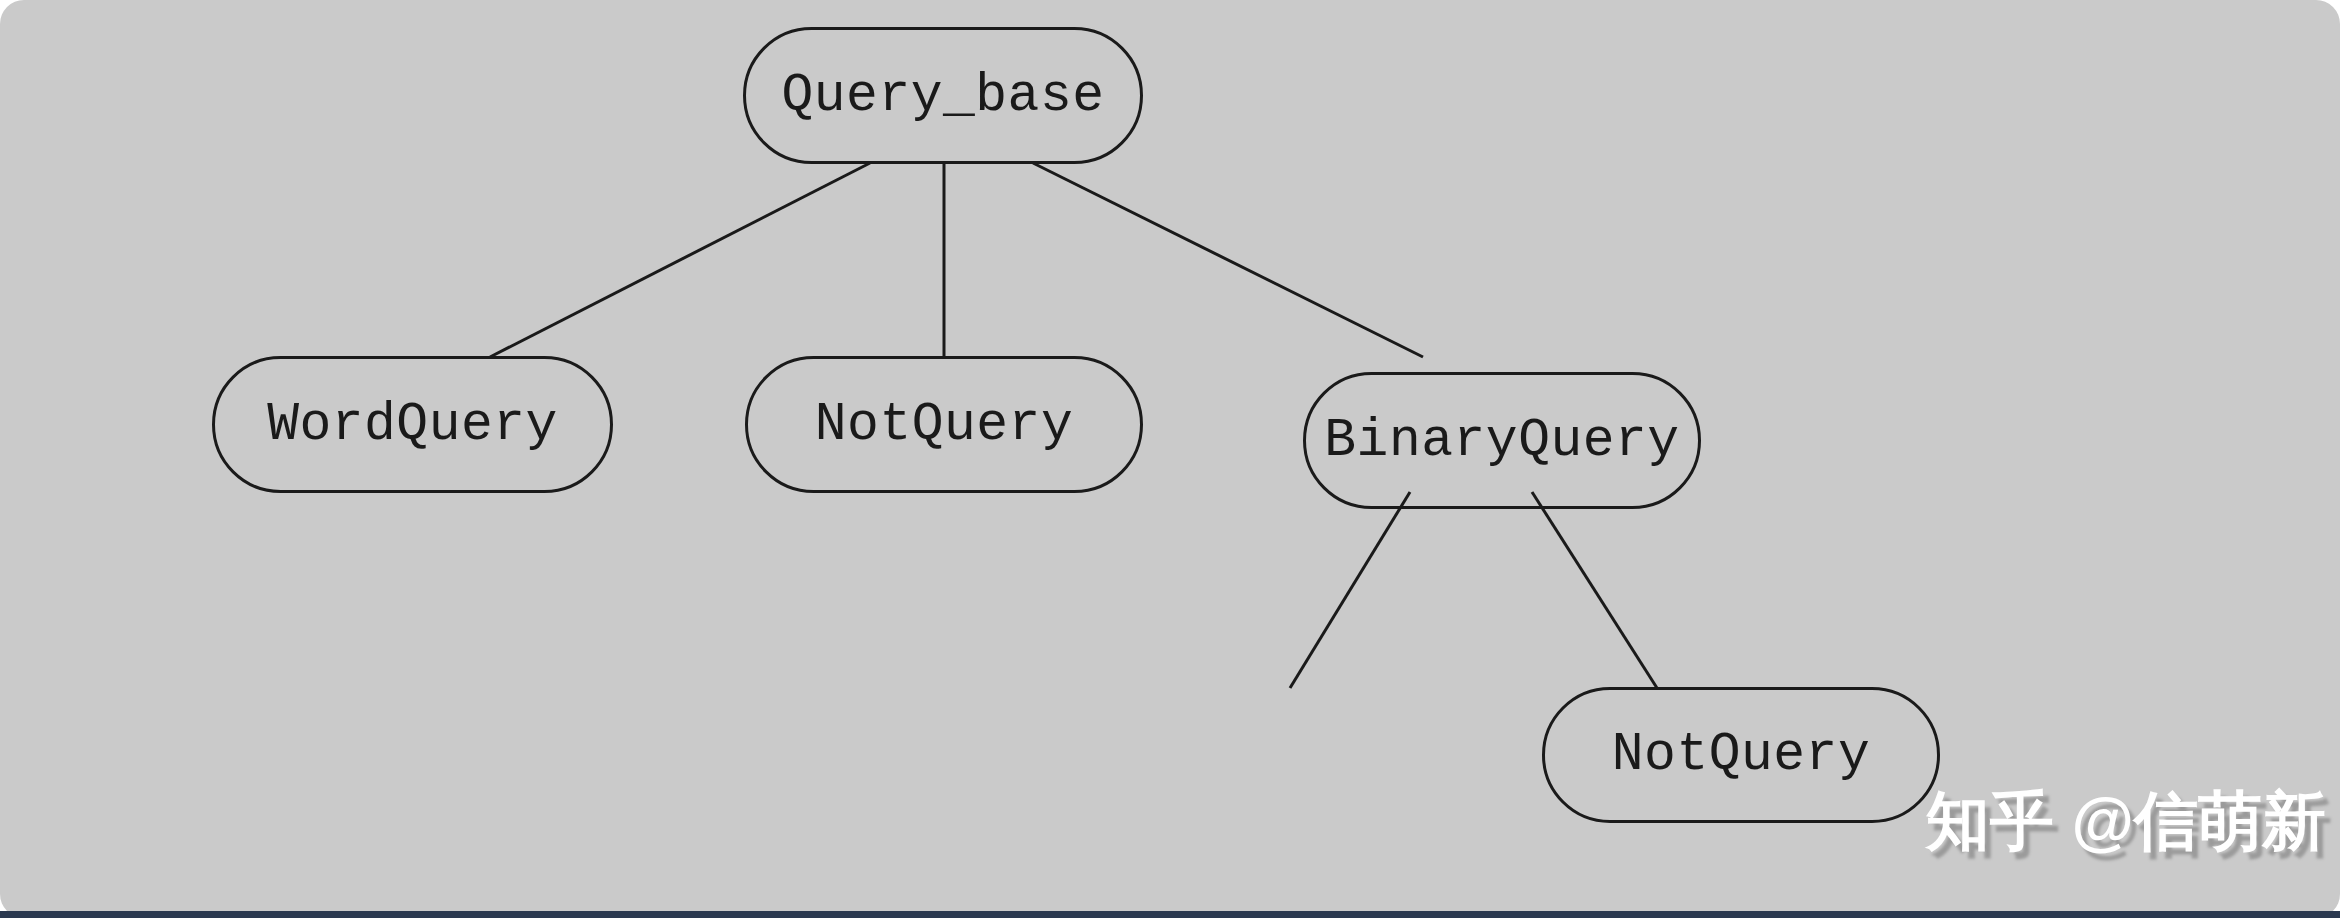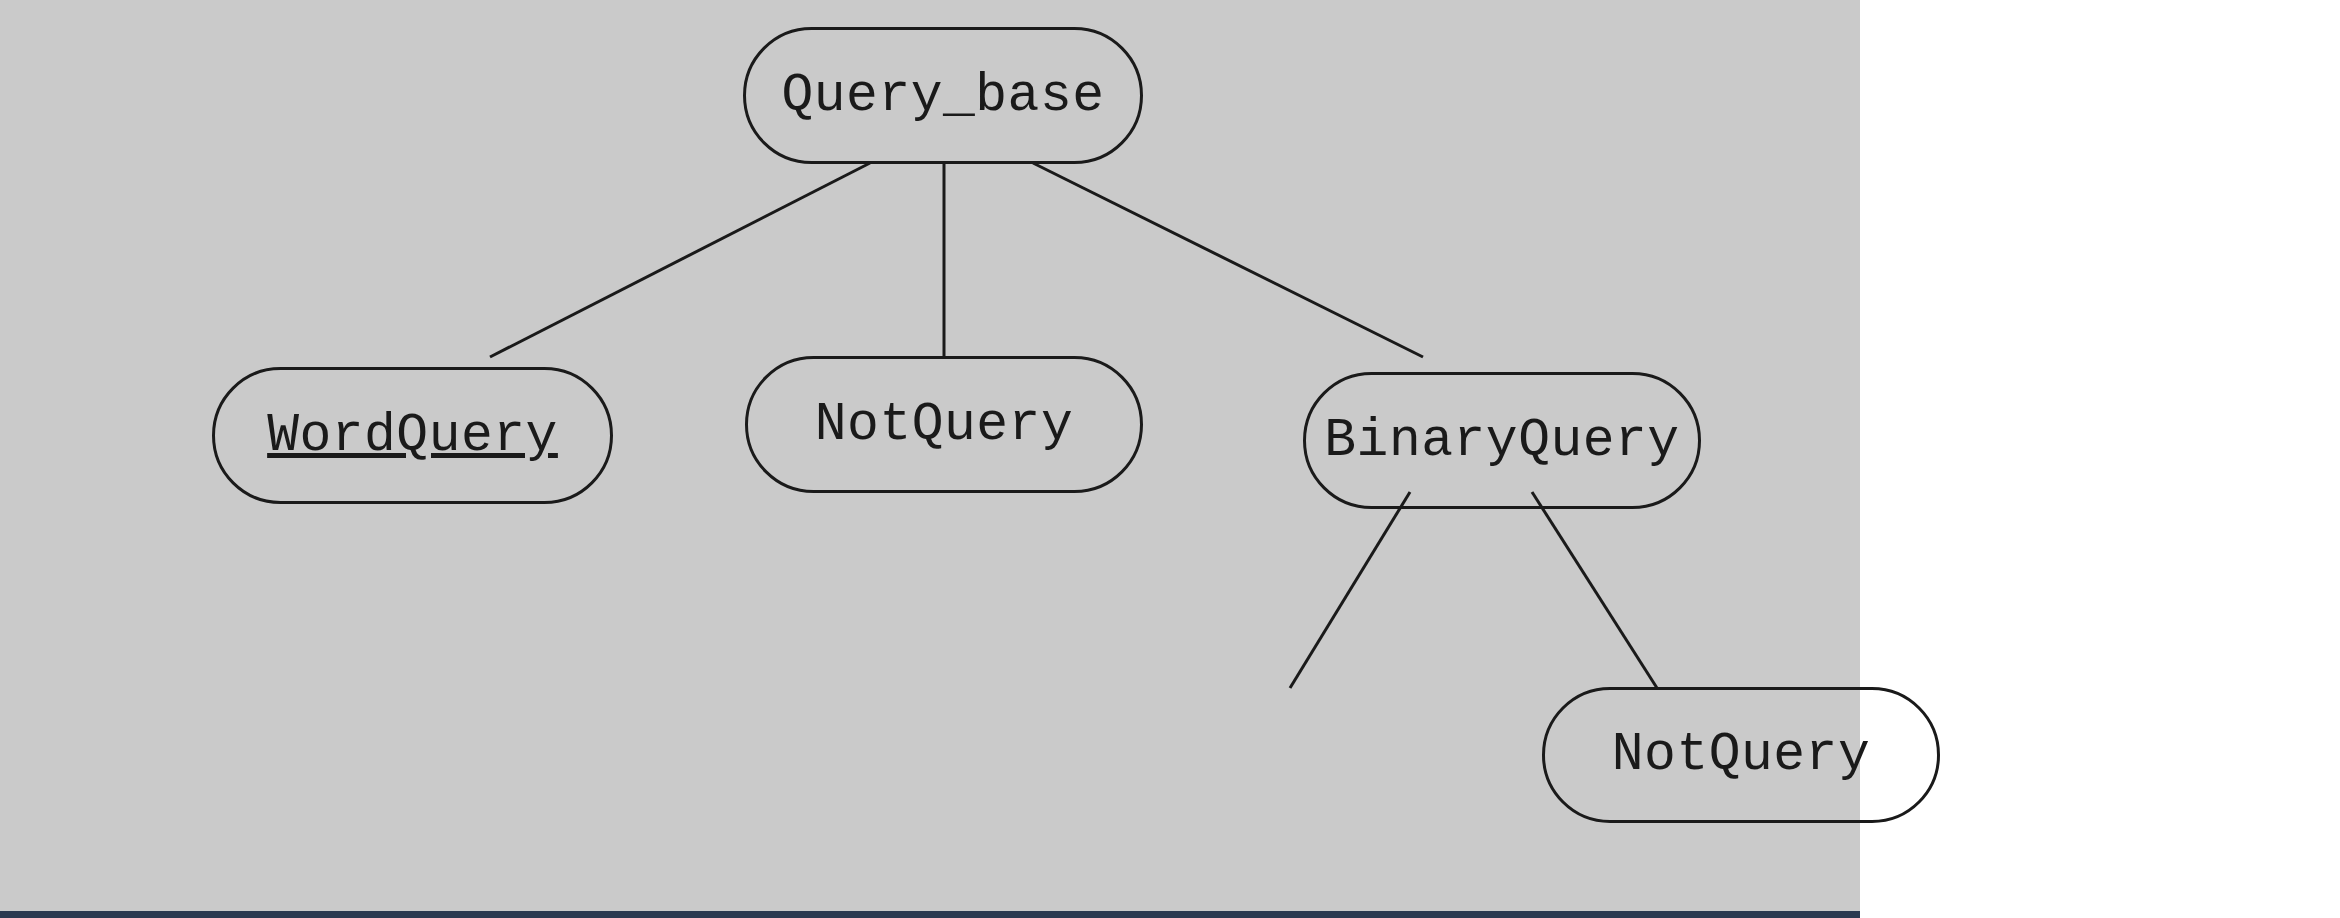--- a/index.html
+++ b/index.html
@@ -5,23 +5,24 @@
   html, body {
     margin: 0;
     padding: 0;
     width: 2340px;
     height: 918px;
     overflow: hidden;
     font-family: "Liberation Mono", "DejaVu Sans Mono", monospace;
   }
   .stage {
     position: relative;
-    width: 1860px;
+    width: 2340px;
     height: 918px;
     background: #cacaca;
+    border-radius: 24px;
   }
   svg.edges {
     position: absolute;
     left: 0; top: 0;
     width: 2340px;
     height: 918px;
     pointer-events: none;
   }
   .node {
     position: absolute;
@@ -65,28 +66,29 @@
       <line x1="870" y1="163" x2="490" y2="357" stroke="#1a1a1a" stroke-width="3"></line>
       <line x1="944" y1="163" x2="944" y2="357" stroke="#1a1a1a" stroke-width="3"></line>
       <line x1="1033" y1="163" x2="1423" y2="357" stroke="#1a1a1a" stroke-width="3"></line>
       <line x1="1410" y1="492" x2="1290" y2="688" stroke="#1a1a1a" stroke-width="3"></line>
       <line x1="1532" y1="492" x2="1657" y2="688" stroke="#1a1a1a" stroke-width="3"></line>
     </svg>
 
   <div class="node" style="left: 743px; top: 27px; width: 400px; height: 137px; border-color: rgb(26, 26, 26);">
       <span>Query_base</span>
     </div>
-  <div class="node" style="left: 212px; top: 367px; width: 401px; height: 137px; border-color: rgb(26, 26, 26); text-decoration: underline;">
+  <div class="node" style="left: 212px; top: 356px; width: 401px; height: 137px; border-color: rgb(26, 26, 26);">
       <span>WordQuery</span>
     </div>
   <div class="node" style="left: 745px; top: 356px; width: 398px; height: 137px; border-color: rgb(26, 26, 26); font-family: Liberation Mono, monospace;">
       <span>NotQuery</span>
     </div>
   <div class="node" style="left: 1303px; top: 356px; width: 398px; height: 137px; border-color: rgb(26, 26, 26); margin-top: 16px;">
       <span>BinaryQuery</span>
     </div>
   <div class="node" style="left: 1542px; top: 687px; width: 398px; height: 136px; border-color: rgb(26, 26, 26);">
       <span>NotQuery</span>
     </div>
 
+  <div class="watermark" style="color: rgb(255, 255, 255); text-shadow: rgb(155, 155, 155) 6px 7px 3px;">知乎 @信萌新</div>
 
   <div class="bottom-bar" style="background: rgb(43, 57, 80);"></div>
 </div>
 
 </body></html>

